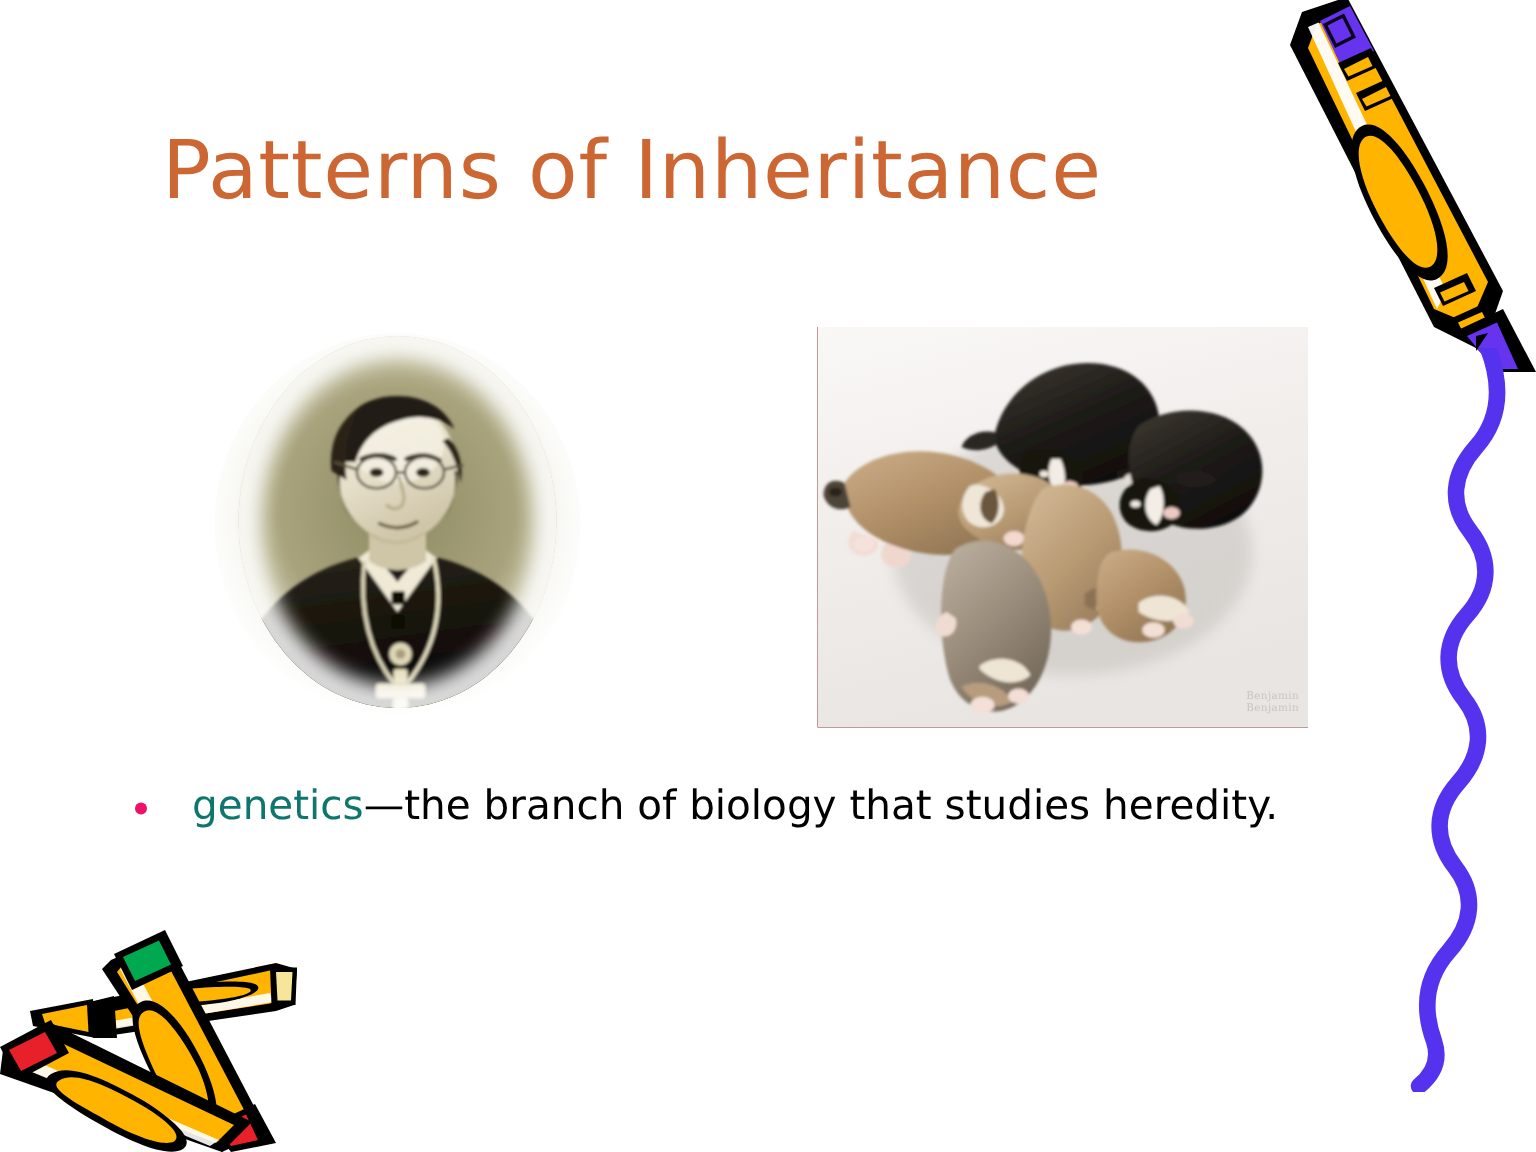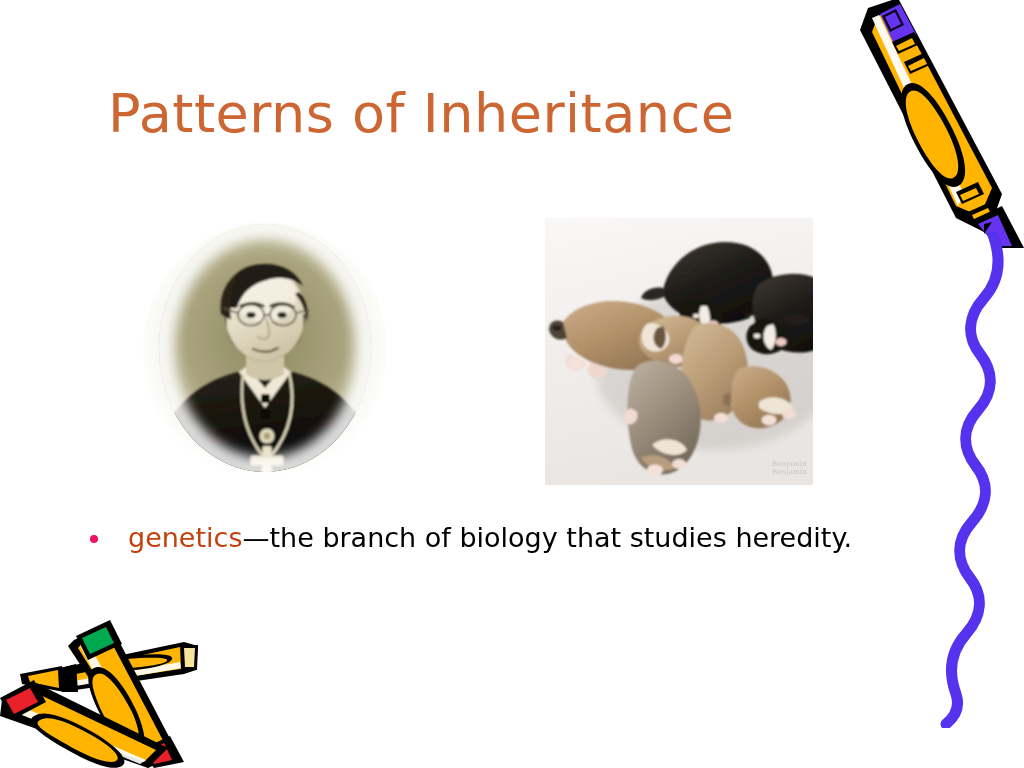--- a/index.html
+++ b/index.html
@@ -55,21 +55,21 @@
         rgba(255,255,255,0) 100%);
     filter: blur(0.4px);
   }
   #mendel-figure svg { position: absolute; inset: 0; }
 
   
   #puppies-figure {
     position: absolute;
     left: 545px;
     top: 218px;
-    width: 268px;
+    width: 327px;
     height: 267px;
     background: #7f1d1d;
     overflow: hidden;
   }
   #puppies-figure svg { display: block; }
   #puppies-watermark {
     position: absolute;
     right: 6px;
     bottom: 8px;
     font-family: "DejaVu Serif", serif;
@@ -100,21 +100,21 @@
     border-radius: 50%;
     background: #EE1166;
   }
   #body-block .bullet-text {
     font-family: "DejaVu Sans", sans-serif;
     font-size: 27px;
     line-height: 1.18;
     color: #000000;
   }
   #body-block .term {
-    color: #c2410c;
+    color: #0f766e;
   }
 
   
   #crayon-top-right {
     position: absolute;
     left: 852px;
     top: -4px;
     width: 176px;
     height: 252px;
   }

